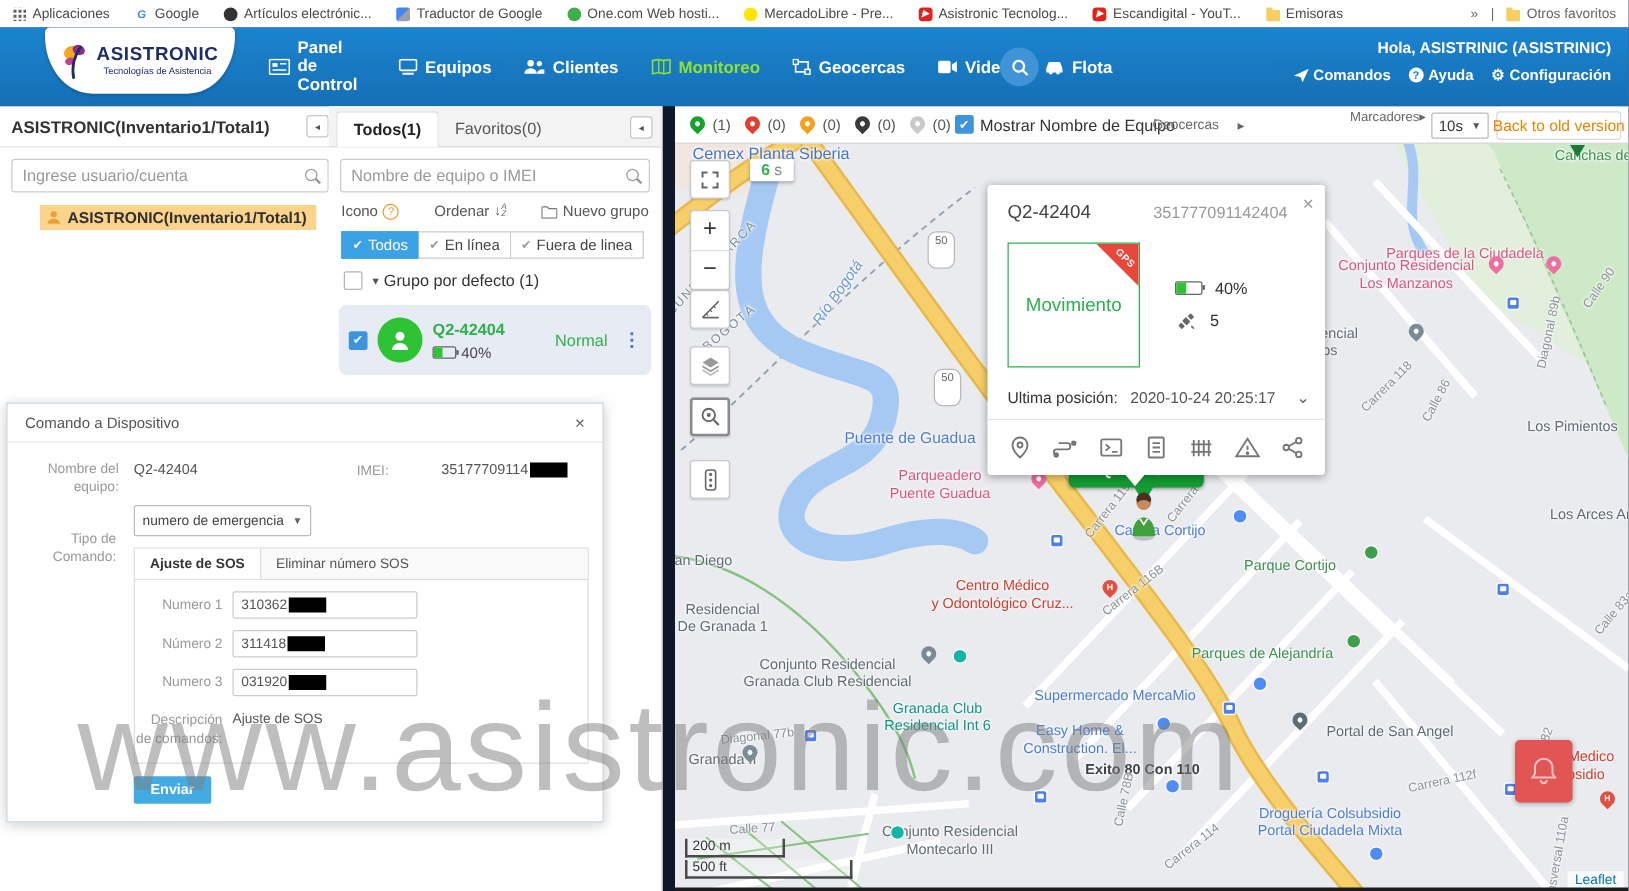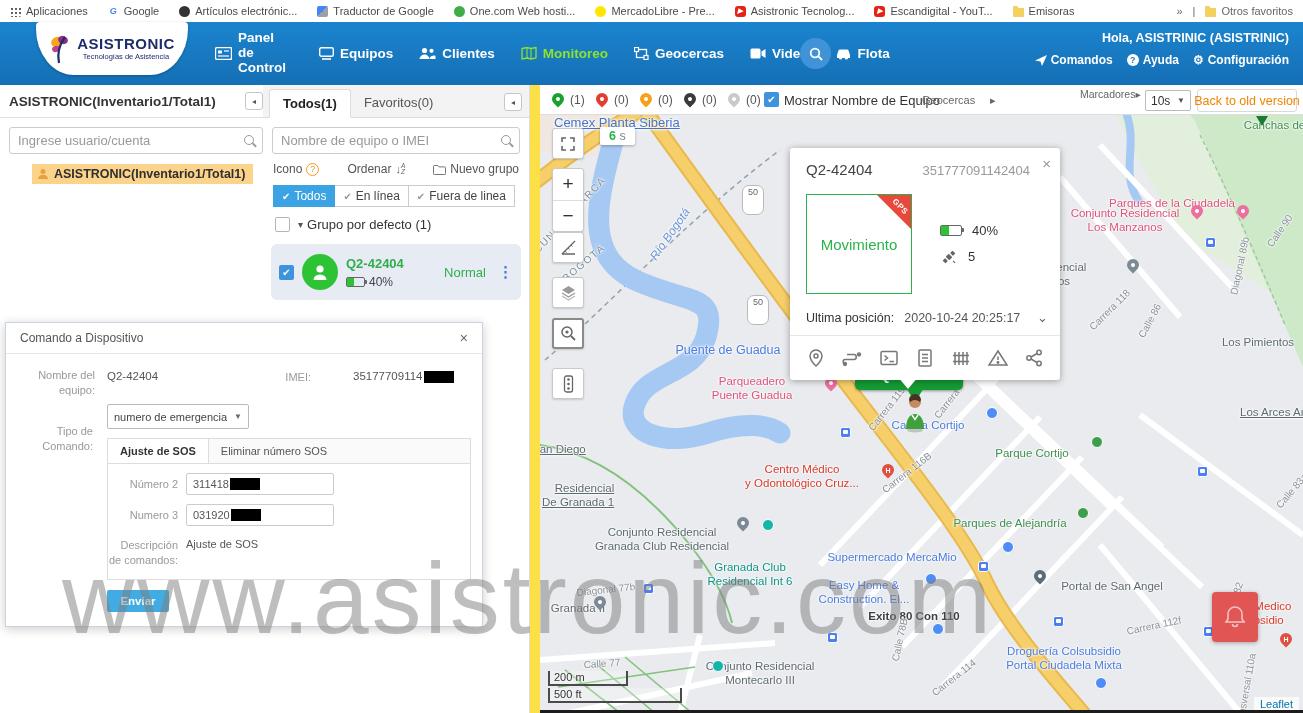--- a/index.html
+++ b/index.html
@@ -1,17 +1,17 @@
 <!DOCTYPE html>
 <html><head>
 <meta charset="utf-8">
 <style>
   * { box-sizing: border-box; margin:0; padding:0; }
   body { font-family:"Liberation Sans",sans-serif; background:#fff; }
-  .screen { position:relative; width:1303px; height:713px; overflow:hidden; background:#fde047; }
+  .screen { position:relative; width:1303px; height:713px; overflow:hidden; background:#0f172a; }
 
   
   .bookmarks { position:absolute; left:0; top:0; width:1303px; height:22px; background:#fff;
     display:flex; align-items:center; gap:20px; padding:0 10px; font-size:11px; color:#4a4a4a; }
   .bm { display:flex; align-items:center; gap:5px; white-space:nowrap; }
   .bi { width:11px; height:11px; border-radius:2px; flex:0 0 auto; display:inline-flex; align-items:center; justify-content:center; font-size:9px; font-weight:bold; }
   .bi-apps { background-image:radial-gradient(circle,#5f6368 1.2px,transparent 1.3px); background-size:4px 4px; background-position:0 1px;}
   .bi-g { color:#4285f4; }
   .bi-dark { background:#333; border-radius:50%; }
   .bi-tr { background:linear-gradient(135deg,#4285f4 50%,#9aa0a6 50%); }
@@ -102,21 +102,21 @@
     font-size:12px; color:#333; display:flex; align-items:center; justify-content:space-between; padding:0 5px; cursor:pointer; }
   .mt-select .dd { font-size:8px; color:#555; }
   .back-btn { position:absolute; left:657px; top:4px; width:100px; height:23px; border:1px solid #d9d9d9; border-radius:3px; background:#fff;
     color:#f08300; font-size:12.5px; display:flex; align-items:center; justify-content:center; cursor:pointer; white-space:nowrap;}
   .map { position:absolute; left:0; top:30px; width:763px; height:598px; background:#e9ebee; overflow:hidden; }
   .terrain { position:absolute; left:0; top:0; z-index:1; }
 
   
   .ml { position:absolute; z-index:3; font-size:11.5px; color:#5f6b72; text-align:center; line-height:1.18; white-space:nowrap;
     transform:translateX(-50%); text-shadow:0 0 3px #fff,0 0 3px #fff,0 0 2px #fff; pointer-events:none;}
-  .ml.la { transform:none; text-align:right;text-decoration:underline; }
+  .ml.la { transform:none; text-align:center; }
   .bluep { color:#4a7be0; }
   .pinkp { color:#e0527a; }
   .redp  { color:#d93a2b; }
   .greenp{ color:#3f8f4f; }
   .tealp { color:#0d9488; }
   .darkp { color:#3c4043; font-weight:bold; }
   .water { color:#6b96d8; font-style:italic; font-size:12px; }
   .admin { color:#7d8c9a; font-size:10px; letter-spacing:1.5px; }
   .st { font-size:10px; color:#8a9199; }
   .bigblue { color:#4374c9; font-size:13px; }
@@ -734,20 +734,27 @@
             <span>numero de emergencia</span>
             <span class="dd">▼</span>
           </span>
       </div>
       <div class="m-box">
         <div class="m-tabs">
           <span class="m-tab active">Ajuste de SOS</span>
           <span class="m-tab">Eliminar número SOS</span>
         </div>
         <div class="m-field">
+          <span class="fl">Numero 1</span>
+          <span class="f-input">
+              <span>310362</span>
+              <span class="redact"></span>
+            </span>
+        </div>
+        <div class="m-field">
           <span class="fl">Número 2</span>
           <span class="f-input">
               <span>311418</span>
               <span class="redact"></span>
             </span>
         </div>
         <div class="m-field">
           <span class="fl">Numero 3</span>
           <span class="f-input">
               <span>031920</span>

